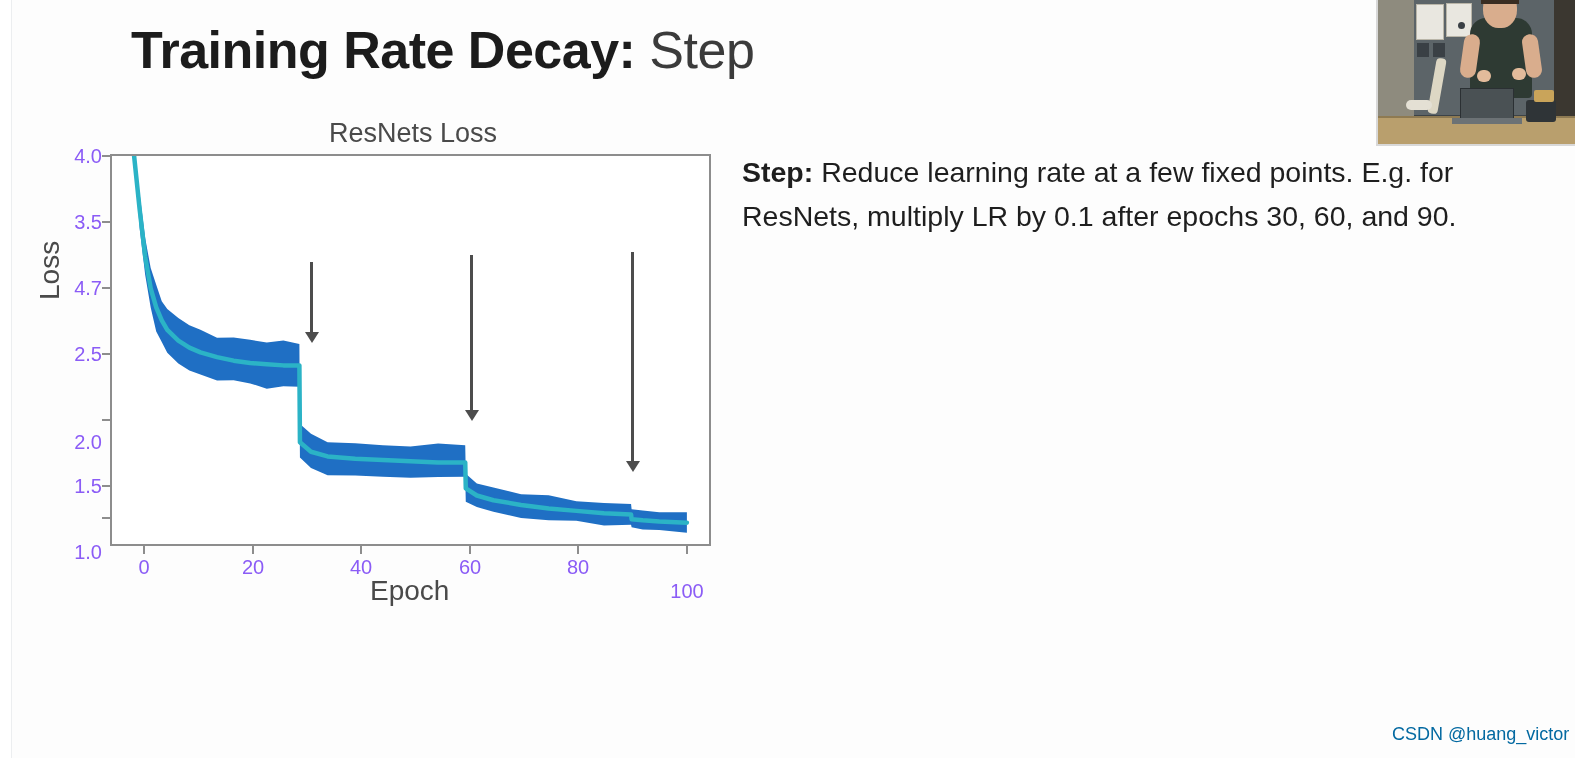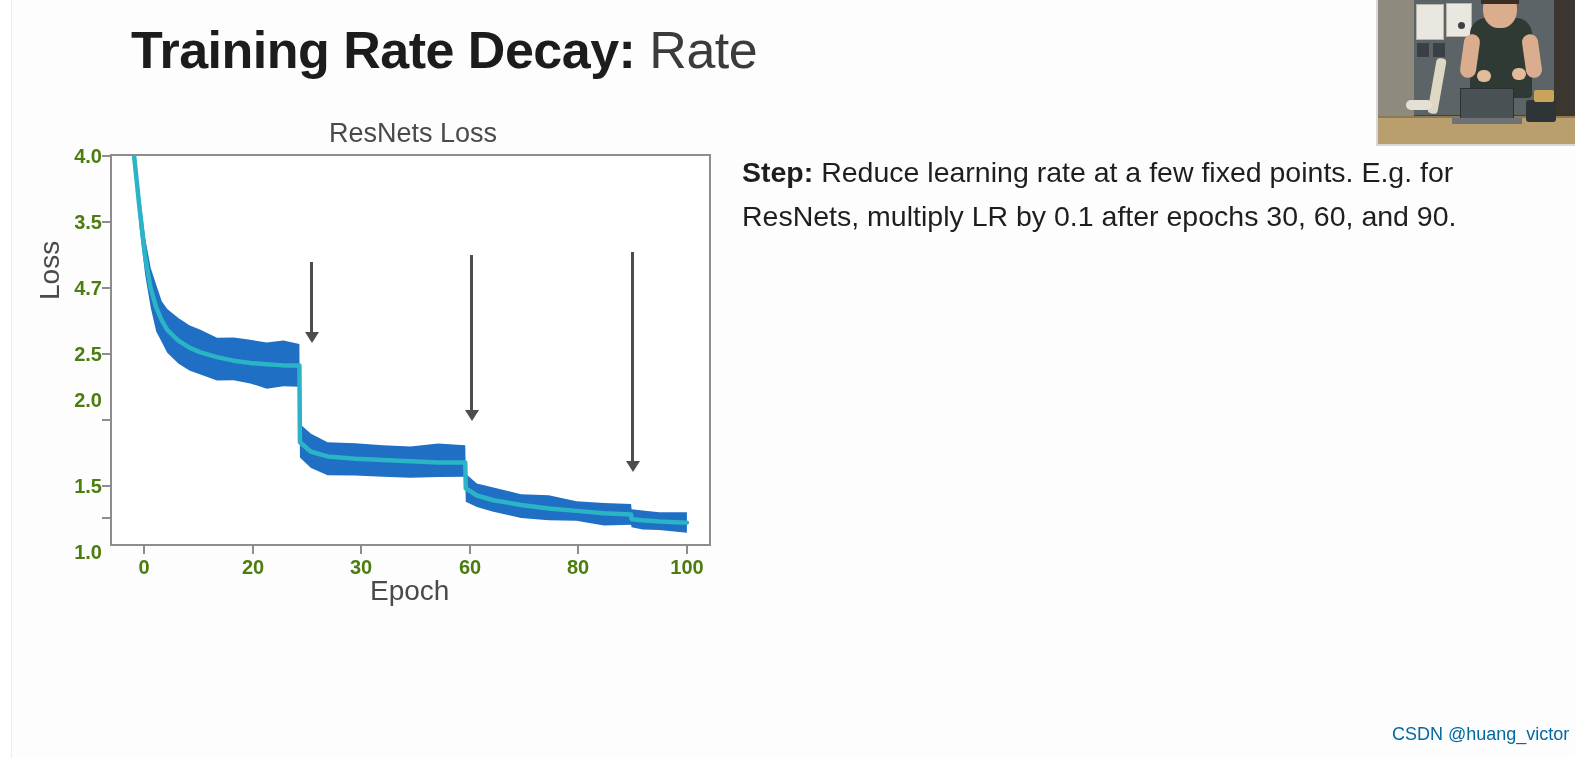--- a/index.html
+++ b/index.html
@@ -42,21 +42,21 @@
   }
   .axes-box{
     position:absolute;
     border:2px solid #8d8d8d;
     background:#ffffff;
     box-sizing:border-box;
     overflow:hidden;
   }
   .tick{position:absolute;background:#8d8d8d;}
   .ticklabel{
-    position:absolute;color:#4d7c0f;font-weight:700;
+    position:absolute;color:#8b5cf6;font-weight:400;
     white-space:nowrap;
   }
   .axis-name{position:absolute;color:#4a4a4a;white-space:nowrap;}
 
   
   #loss-chart{position:absolute;left:0;top:0;width:760px;height:640px;}
   #loss-title{left:303px;top:118px;width:220px;font-size:27px;}
   #loss-axes{left:110px;top:154px;width:601px;height:392px;}
   #loss-ylabel{
     left:34px;top:300px;font-size:28px;
@@ -144,64 +144,64 @@
 </style>
 </head>
 <body>
 
 <div id="slide">
 
   <div class="left-strip"></div>
 
   <div class="title">
     <span class="bold">Training Rate Decay:</span>
-    <span class="light">Rate</span>
+    <span class="light">Step</span>
   </div>
 
   <div class="body-text">
     <span class="lead">Step:</span><span> Reduce learning rate at a few fixed points. E.g. for ResNets, multiply LR by 0.1 after epochs 30, 60, and 90.</span>
   </div>
 
   <div id="loss-chart">
 
     <div class="plot-title" id="loss-title">ResNets Loss</div>
 
     <div class="axis-name" id="loss-ylabel">Loss</div>
 
     <div class="axis-name" id="loss-xlabel">Epoch</div>
 
     <div class="ticklabel loss-ytick-lab" style="left:56px;top:145px;">4.0</div>
     <div class="ticklabel loss-ytick-lab" style="left:56px;top:211px;">3.5</div>
     <div class="ticklabel loss-ytick-lab" style="left:56px;top:277px;">4.7</div>
     <div class="ticklabel loss-ytick-lab" style="left:56px;top:343px;">2.5</div>
-    <div class="ticklabel loss-ytick-lab" style="left:56px;top:389px;">2.0</div>
+    <div class="ticklabel loss-ytick-lab" style="left:56px;top:431px;">2.0</div>
     <div class="ticklabel loss-ytick-lab" style="left:56px;top:475px;">1.5</div>
     <div class="ticklabel loss-ytick-lab" style="left:56px;top:541px;">1.0</div>
 
     <div class="tick" style="left:102px;top:155px;width:8px;height:2px;"></div>
     <div class="tick" style="left:102px;top:221px;width:8px;height:2px;"></div>
     <div class="tick" style="left:102px;top:287px;width:8px;height:2px;"></div>
     <div class="tick" style="left:102px;top:353px;width:8px;height:2px;"></div>
     <div class="tick" style="left:102px;top:419px;width:8px;height:2px;"></div>
     <div class="tick" style="left:102px;top:485px;width:8px;height:2px;"></div>
     <div class="tick" style="left:102px;top:517px;width:8px;height:2px;"></div>
 
     <div class="tick" style="left:143px;top:546px;width:2px;height:8px;"></div>
     <div class="tick" style="left:252px;top:546px;width:2px;height:8px;"></div>
     <div class="tick" style="left:360px;top:546px;width:2px;height:8px;"></div>
     <div class="tick" style="left:469px;top:546px;width:2px;height:8px;"></div>
     <div class="tick" style="left:577px;top:546px;width:2px;height:8px;"></div>
     <div class="tick" style="left:686px;top:546px;width:2px;height:8px;"></div>
 
     <div class="ticklabel loss-xtick-lab" style="left:117px;top:556px;">0</div>
     <div class="ticklabel loss-xtick-lab" style="left:226px;top:556px;">20</div>
-    <div class="ticklabel loss-xtick-lab" style="left:334px;top:556px;">30</div>
+    <div class="ticklabel loss-xtick-lab" style="left:334px;top:556px;">40</div>
     <div class="ticklabel loss-xtick-lab" style="left:443px;top:556px;">60</div>
     <div class="ticklabel loss-xtick-lab" style="left:551px;top:556px;">80</div>
-    <div class="ticklabel loss-xtick-lab" style="left:660px;top:556px;">100</div>
+    <div class="ticklabel loss-xtick-lab" style="left:660px;top:580px;">100</div>
 
     <div class="axes-box" id="loss-axes">
       <svg id="loss-svg" width="597" height="388" viewBox="0 0 597 388" preserveAspectRatio="none">
         <path id="loss-band" fill="#1f6fc4" stroke="none" d="M22.11,0.00 L27.64,37.86 L33.17,81.99 L38.69,112.11 L44.22,128.67 L49.75,145.20 L55.28,153.12 L66.33,162.09 L77.39,169.32 L88.44,173.74 L105.03,181.86 L121.61,181.55 L138.19,183.79 L154.78,186.38 L171.36,184.55 L187.39,187.98 L187.94,268.11 L199.00,277.87 L215.58,286.32 L243.22,287.31 L270.86,289.27 L298.50,290.38 L326.14,287.55 L353.23,289.18 L353.78,317.70 L364.83,327.55 L381.42,331.46 L409.06,338.36 L436.69,339.22 L464.33,345.26 L491.97,347.10 L519.06,347.98 L519.61,353.32 L530.67,354.61 L547.25,356.26 L574.89,356.15 L574.89,376.82 L547.25,374.12 L530.67,373.50 L519.61,371.31 L519.06,368.66 L491.97,369.44 L464.33,364.67 L436.69,364.18 L409.06,362.04 L381.42,355.79 L364.83,351.04 L353.78,345.76 L353.23,320.87 L326.14,320.96 L298.50,321.75 L270.86,320.70 L243.22,319.40 L215.58,319.14 L199.00,312.07 L187.94,301.58 L187.39,230.74 L171.36,230.18 L154.78,232.71 L138.19,227.38 L121.61,224.32 L105.03,224.40 L88.44,218.38 L77.39,214.61 L66.33,207.46 L55.28,196.83 L49.75,185.96 L44.22,175.52 L38.69,151.60 L33.17,118.70 L27.64,71.91 L22.11,0.00 Z"></path>
         <path id="loss-mean" fill="none" stroke="#2bb3c6" stroke-width="4.5" stroke-linejoin="round" stroke-linecap="round" d="M22.11,0.00 L27.64,53.23 L33.17,100.55 L38.69,132.49 L44.22,151.41 L49.75,164.43 L55.28,173.89 L66.33,184.54 L77.39,191.63 L88.44,196.37 L105.03,201.10 L121.61,204.65 L138.19,207.01 L154.78,208.20 L171.36,209.38 L187.39,209.38 L187.94,286.27 L199.00,295.73 L215.58,300.46 L243.22,302.83 L270.86,304.01 L298.50,305.20 L326.14,306.38 L353.23,306.38 L353.78,332.40 L364.83,339.50 L381.42,344.23 L409.06,348.96 L436.69,352.51 L464.33,354.88 L491.97,357.24 L519.06,358.43 L519.61,363.16 L530.67,364.34 L547.25,365.52 L574.89,366.71"></path>
       </svg>
     </div>
 
     <div class="arrow" style="left:310px;top:262px;height:72px;"></div>
     <div class="arrow" style="left:470px;top:255px;height:157px;"></div>

